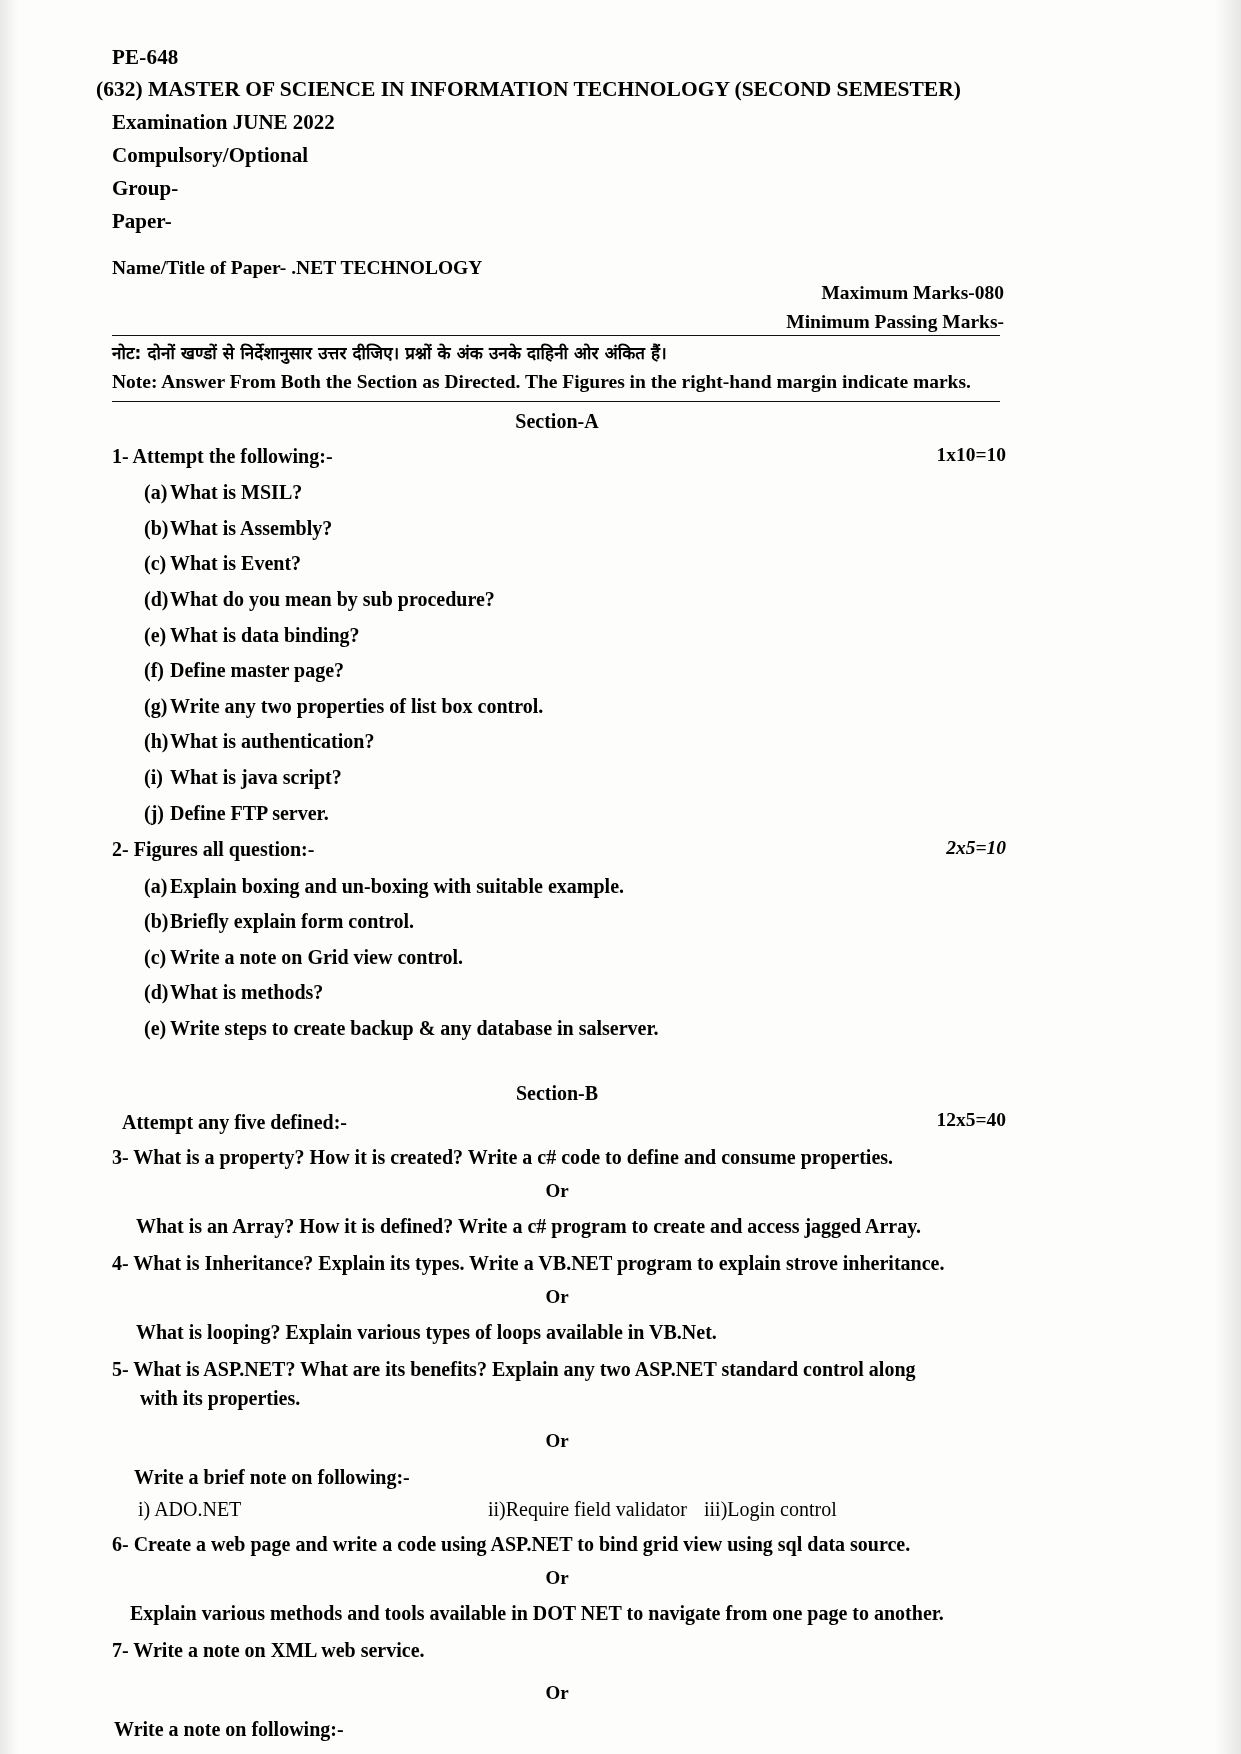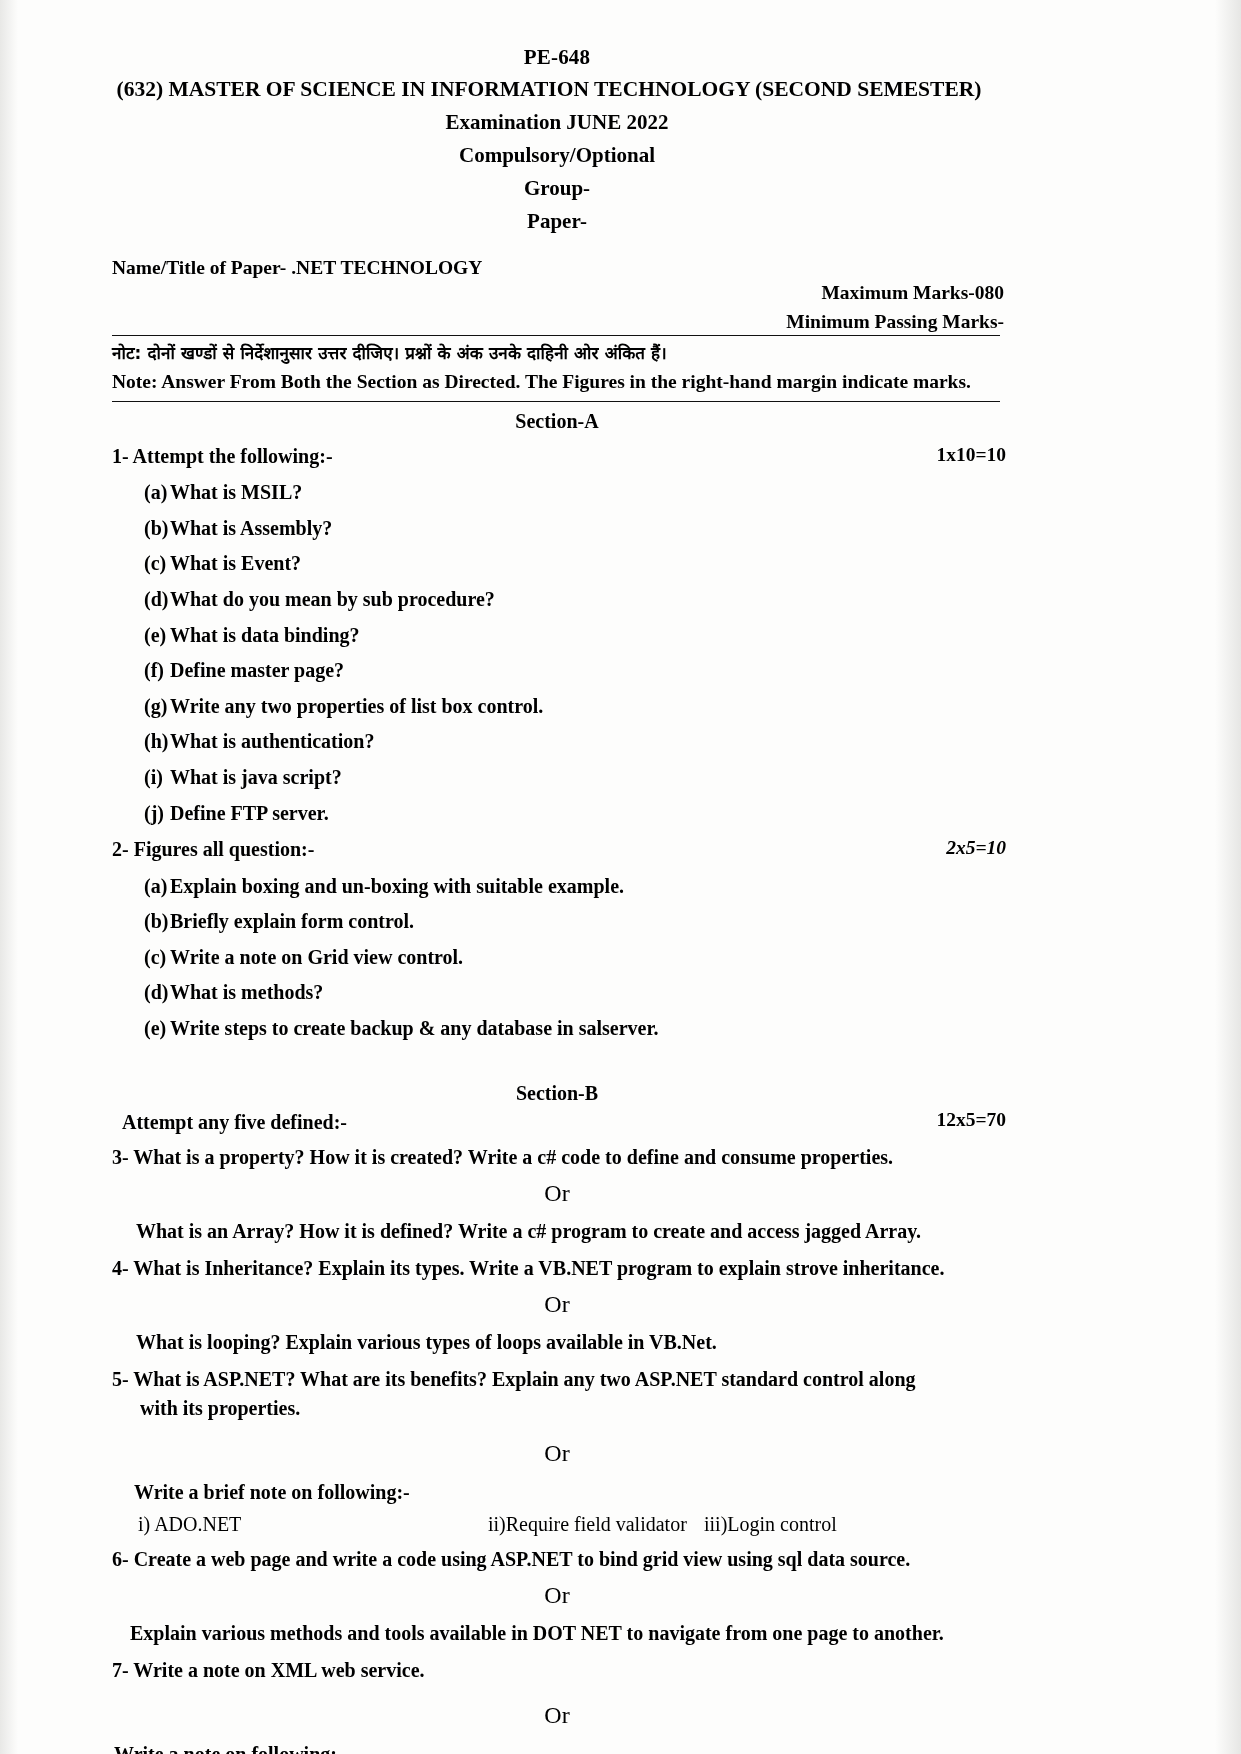--- a/index.html
+++ b/index.html
@@ -40,21 +40,20 @@
   }
   .content {
     position: absolute;
     left: 112px;
     top: 0;
     width: 890px;
   }
 
   
   .hdr {
-    text-align: center;
     font-weight: bold;
     line-height: 1.28;
     margin-top: 44px;
   }
   .hdr-code {
     font-size: 21px;
     margin-top: 40px;
     letter-spacing: 0.2px;
   }
   .hdr-title {
@@ -178,22 +177,22 @@
     left: 32px;
     width: 38px;
   }
   ol.sublist li .txt {
     display: inline-block;
     padding-left: 14px;
   }
 
   .or {
     text-align: center;
-    font-size: 24px;
-    font-weight: normal;
+    font-size: 19px;
+    font-weight: bold;
     margin-top: 9px;
   }
   .alt {
     font-size: 20px;
     font-weight: bold;
     line-height: 1.4;
     margin-top: 10px;
     padding-left: 24px;
   }
   .q-cont {
@@ -305,21 +304,21 @@
       <li><span class="lbl">(b)</span><span class="txt">Briefly explain form control.</span></li>
       <li><span class="lbl">(c)</span><span class="txt">Write a note on Grid view control.</span></li>
       <li><span class="lbl">(d)</span><span class="txt">What is methods?</span></li>
       <li><span class="lbl">(e)</span><span class="txt">Write steps to create backup &amp; any database in salserver.</span></li>
     </ol>
 
     <div class="section-b-head">Section-B</div>
 
     <div class="q-row">
       <div class="attempt-five">Attempt any five defined:-</div>
-      <div class="marks" style="top:-2px;">12x5=70</div>
+      <div class="marks" style="top:-2px;">12x5=40</div>
     </div>
 
     <div class="q-main">
       <span>3-</span>
       <span>What is a property? How it is created? Write a c# code to define and consume properties.</span>
     </div>
     <div class="or">Or</div>
     <div class="alt">What is an Array? How it is defined? Write a c# program to create and access jagged Array.</div>
 
     <div class="q-main">

